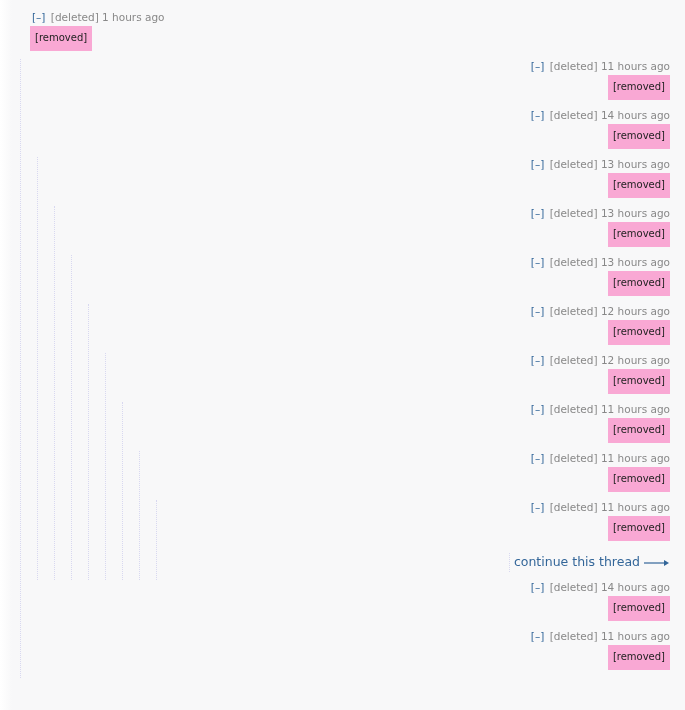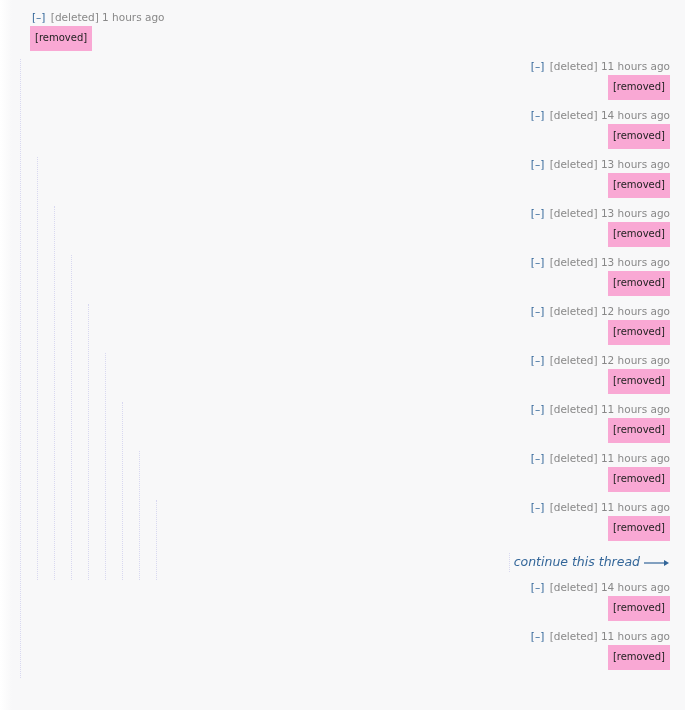--- a/index.html
+++ b/index.html
@@ -30,21 +30,21 @@
   .children {
     margin-left: 0px; padding-left: 26px; margin-left: -10px;
     border-left: 1px dotted #d8d8f0;
     position: relative;
     text-align: right;
   }
   .children > .comment { margin-left: 0; }
   .continue {
     display: inline-block; font-size: 12.5px; color: #336699;
     padding-left: 4px; margin: 4px 0 8px 0; text-decoration: none;
-    border-left: 1px dotted #d8d8f0; line-height: 18px; font-style: italic;
+    border-left: 1px dotted #d8d8f0; line-height: 18px;
   }
   .arrow { display: inline-block; vertical-align: middle; margin-left: 4px; }
 </style>
 </head>
 <body>
 
 <div class="edge"></div>
 
 <div class="thread">
   <div class="comment">

